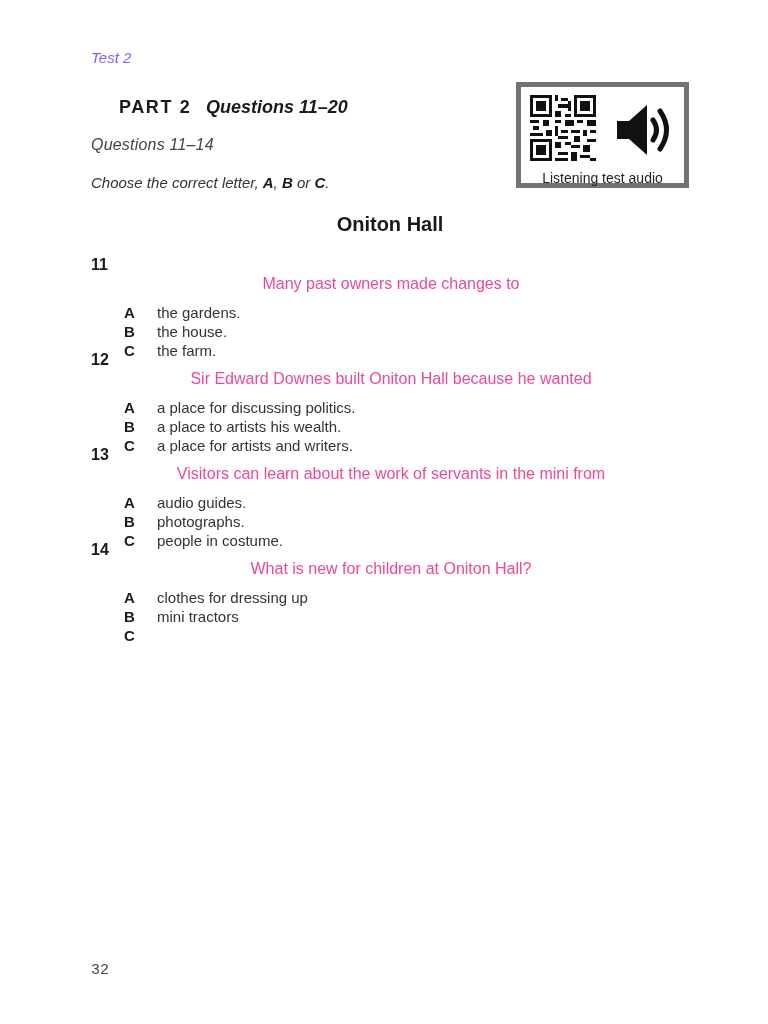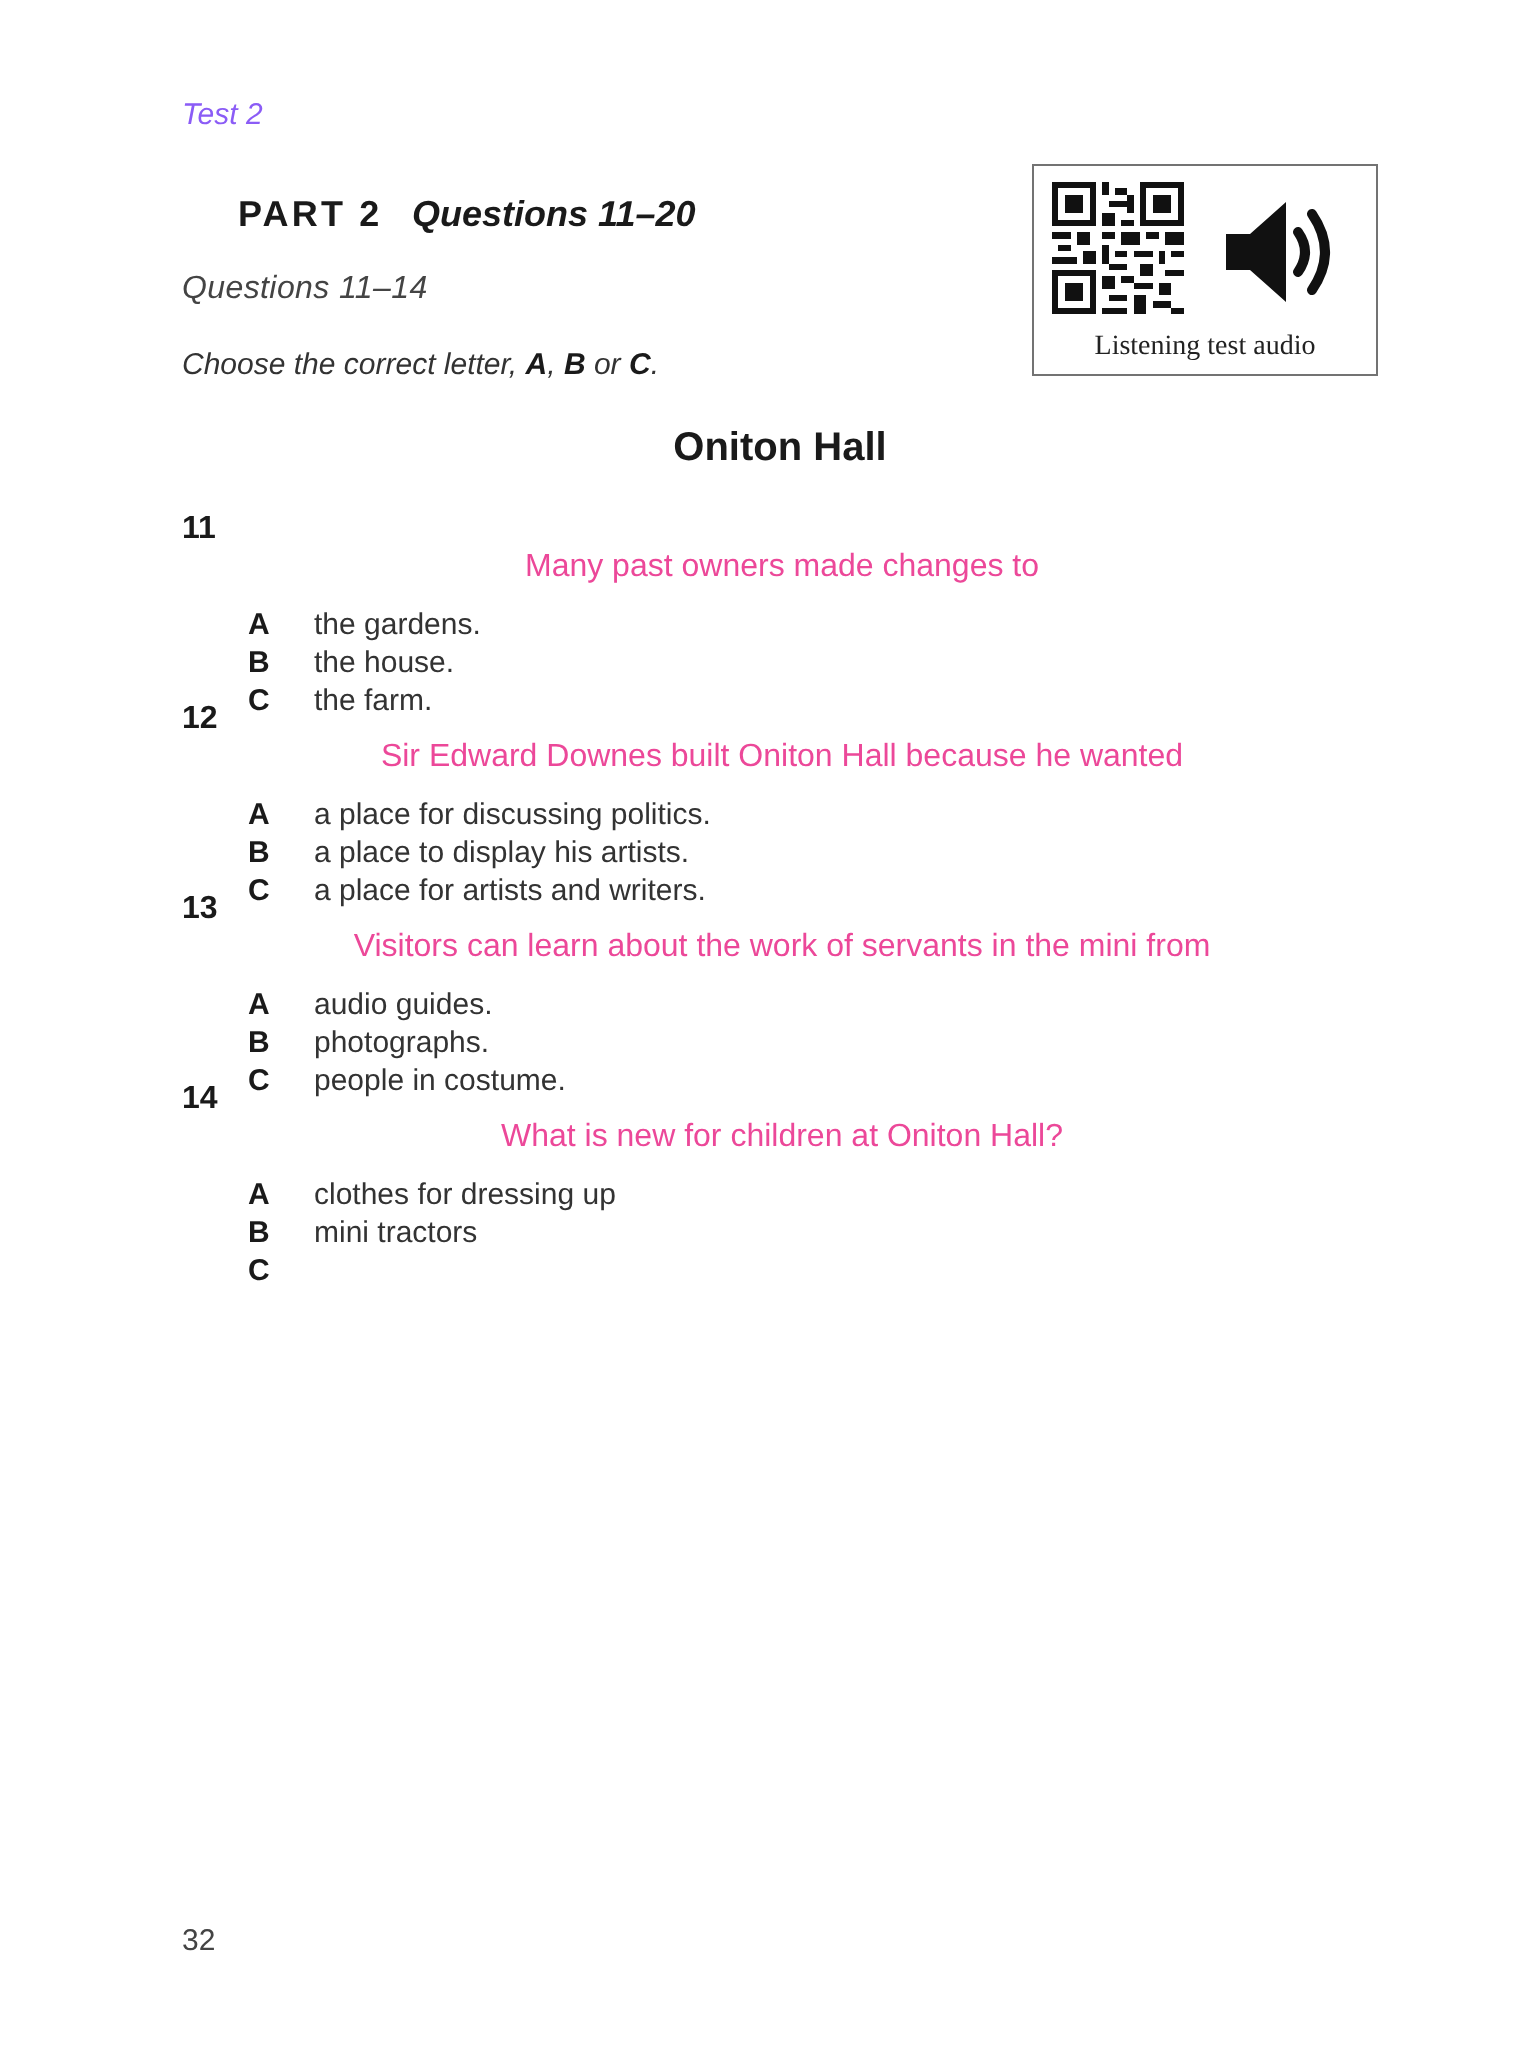--- a/index.html
+++ b/index.html
@@ -48,23 +48,22 @@
     .instruction {
       left: 91px; top: 174px;
       font-size: 15px;
       font-style: italic;
       color: #333333;
     }
     .instruction b { font-style: italic; font-weight: bold; color: #1a1a1a; }
     .audio-box {
       left: 516px; top: 82px;
       width: 173px; height: 106px;
-      border: 1px solid #737373;
+      border: 5px solid #737373;
       box-sizing: border-box;
-      font-family: Liberation Serif, serif;
     }
     .qr {
       position: absolute;
       left: 9px; top: 8px;
       width: 66px; height: 66px;
     }
     .speaker {
       position: absolute;
       left: 94px; top: 14px;
       width: 60px; height: 58px;
@@ -115,20 +114,21 @@
     .opt-letter {
       width: 33px;
       font-weight: bold;
       color: #1a1a1a;
     }
     .opt-text { color: #333333; }
     .page-number {
       left: 91px; top: 962px;
       font-size: 15px;
       color: #444444;
+      font-family: Liberation Mono, monospace;
     }
   </style>
 </head>
 <body>
 
 <div class="abs running-head">Test 2</div>
 
 <div class="abs part-heading">PART 2</div>
 <div class="abs part-questions">Questions 11–20</div>
 
@@ -219,21 +219,21 @@
     <span class="q-num">12</span>
     <span class="q-stem">Sir Edward Downes built Oniton Hall because he wanted</span>
   </div>
   <div class="options">
     <div class="opt">
         <span class="opt-letter">A</span>
         <span class="opt-text">a place for discussing politics.</span>
       </div>
     <div class="opt">
         <span class="opt-letter">B</span>
-        <span class="opt-text">a place to display his artists.</span>
+        <span class="opt-text">a place to artists his wealth.</span>
       </div>
     <div class="opt">
         <span class="opt-letter">C</span>
         <span class="opt-text">a place for artists and writers.</span>
       </div>
   </div>
 </div>
 
 <div class="abs question" style="top:445px;">
   <div class="q-row">

